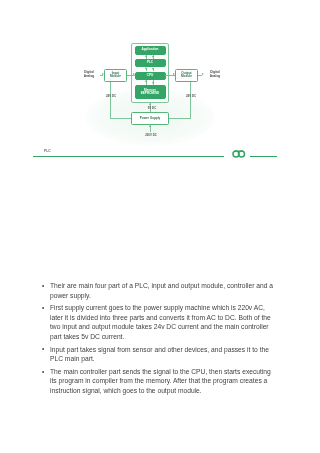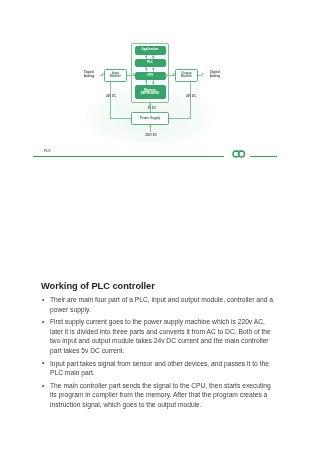--- a/index.html
+++ b/index.html
@@ -270,20 +270,19 @@
     <div class="footer-caption">PLC</div>
     <svg class="logo" viewBox="0 0 32 16">
       <circle cx="10" cy="8" r="6" fill="none" stroke="#35a365" stroke-width="3"></circle>
       <circle cx="21" cy="8" r="6" fill="none" stroke="#35a365" stroke-width="3"></circle>
       <rect x="7" y="1" width="17" height="3" fill="#35a365"></rect>
     </svg>
   </div>
 </div>
 
 <div class="content">
-  <h2 class="heading">Working of PLC controller</h2>
   <ul class="bullets">
     <li>Their are main four part of a PLC, input and output module, controller and a power supply.</li>
     <li>First supply current goes to the power supply machine which is 220v AC, later it is divided into three parts and converts it from AC to DC. Both of the two input and output module takes 24v DC current and the main controller part takes 5v DC current.</li>
     <li>Input part takes signal from sensor and other devices, and passes it to the PLC main part.</li>
     <li>The main controller part sends the signal to the CPU, then starts executing its program in compiler from the memory. After that the program creates a instruction signal, which goes to the output module.</li>
   </ul>
 </div>
 
 </body></html>

